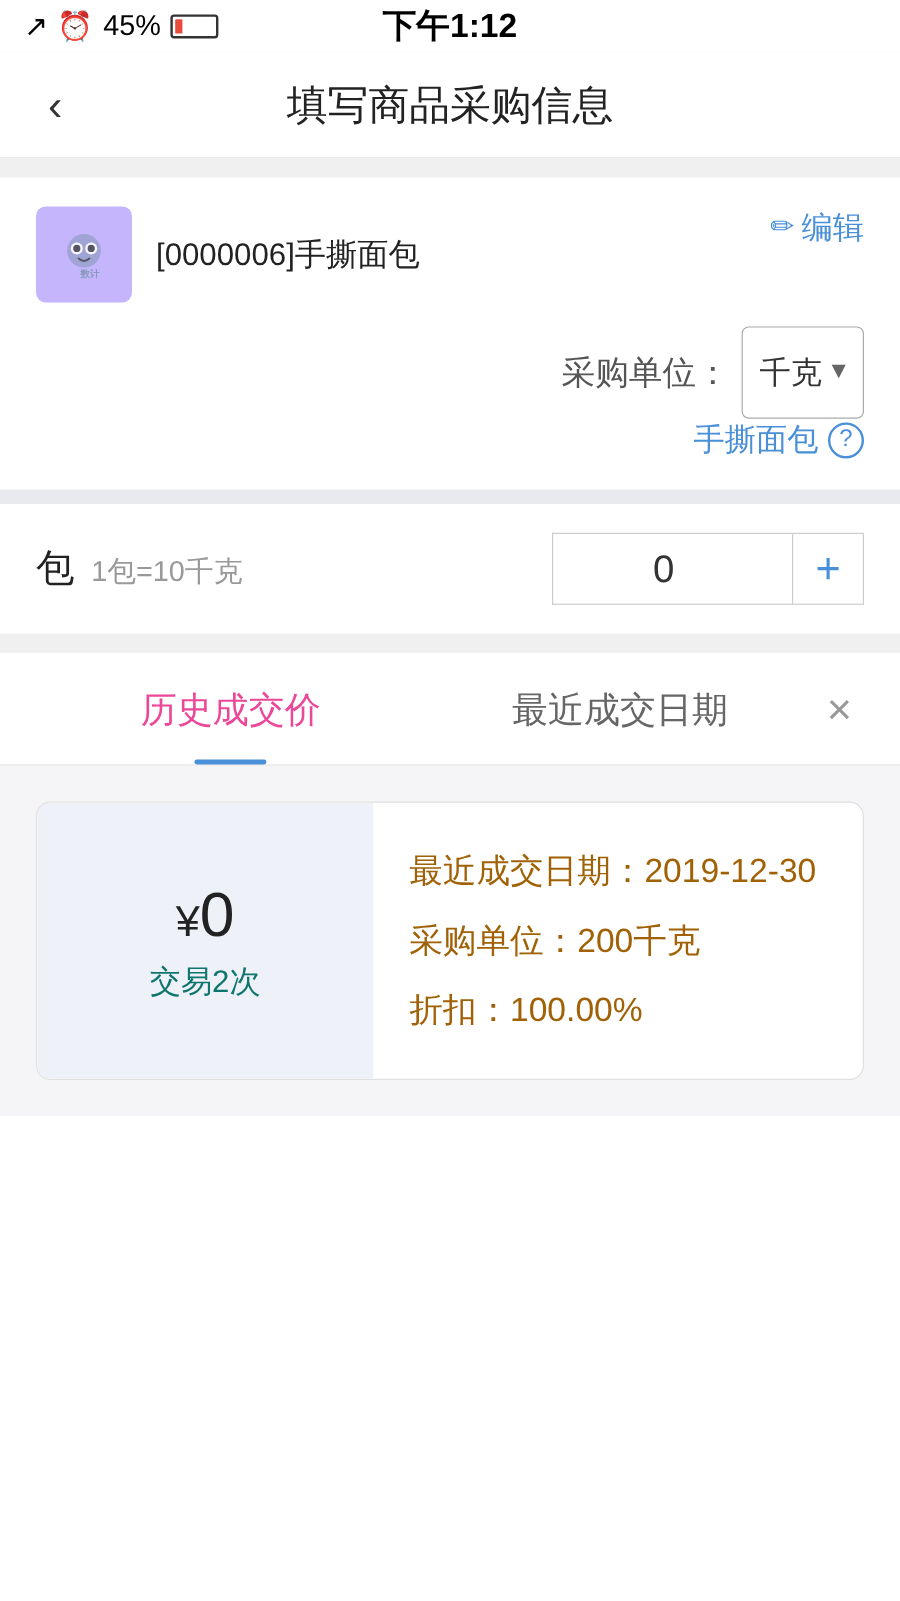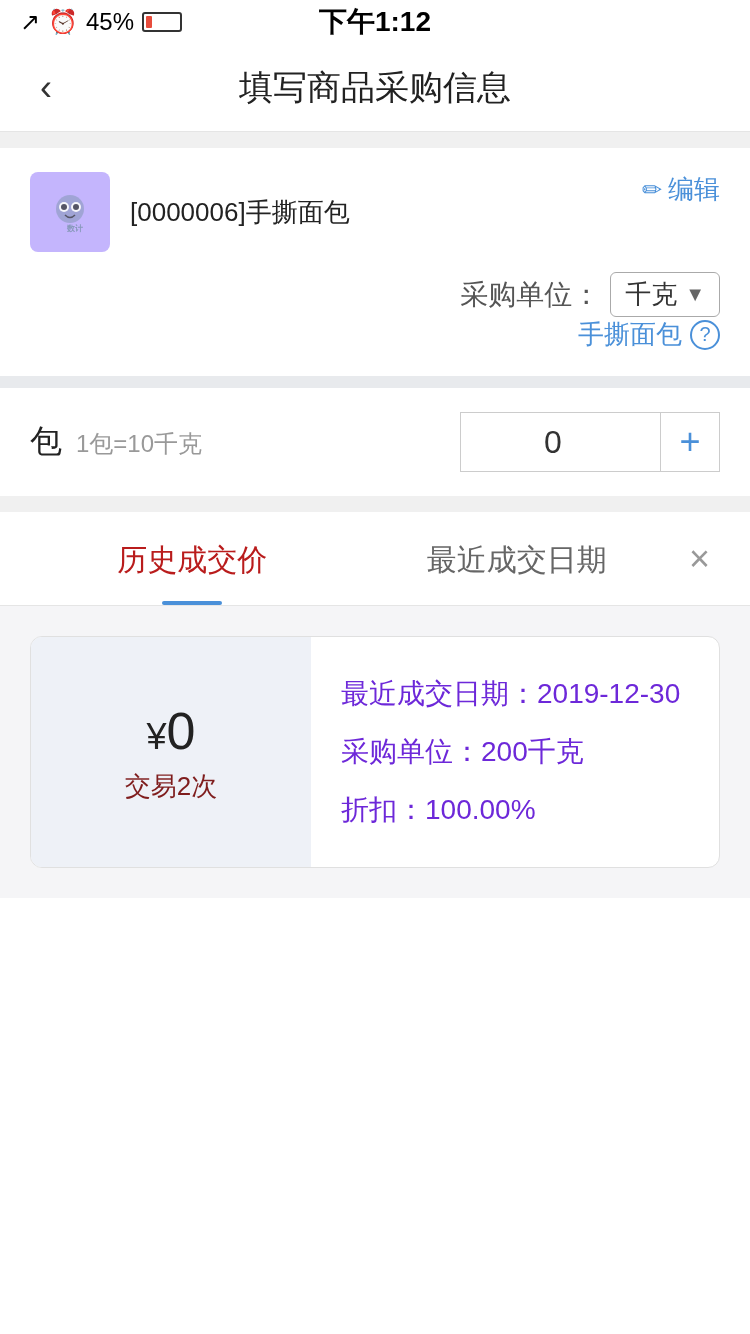--- a/index.html
+++ b/index.html
@@ -145,25 +145,26 @@
     }
     .unit-label {
       font-size: 28px;
       color: #555;
     }
     .unit-select {
       display: flex;
       align-items: center;
       border: 1px solid #aaa;
       border-radius: 6px;
-      padding: 4px 14px;
+      padding: 20px 14px;
       font-size: 26px;
       color: #333;
       gap: 8px;
       cursor: pointer;
+      font-family: Liberation Mono, monospace;
     }
     .unit-arrow {
       font-size: 20px;
       color: #666;
     }
     .price-ref {
       display: flex;
       align-items: center;
       gap: 8px;
       color: #4a90d9;
@@ -253,21 +254,21 @@
     .tab-item {
       flex: 1;
       text-align: center;
       padding: 28px 0 24px;
       font-size: 30px;
       color: #666;
       cursor: pointer;
       position: relative;
     }
     .tab-item.active {
-      color: #b91c1c;
+      color: #ec4899;
       font-weight: 500;
     }
     .tab-item.active::after {
       content: '';
       position: absolute;
       bottom: 0;
       left: 50%;
       transform: translateX(-50%);
       width: 60px;
       height: 4px;
@@ -307,34 +308,34 @@
     .history-price {
       font-size: 52px;
       color: #222;
       font-weight: 500;
     }
     .history-price-symbol {
       font-size: 36px;
     }
     .history-count {
       font-size: 26px;
-      color: #7f1d1d;
+      color: #0f766e;
       margin-top: 8px;
     }
     .history-right {
       flex: 1;
       padding: 36px 30px;
       display: flex;
       flex-direction: column;
       justify-content: center;
       gap: 16px;
     }
     .history-detail-row {
       font-size: 28px;
-      color: #6d28d9;
+      color: #a16207;
       line-height: 1.5;
     }
 
     
     .page-rest {
       background: #fff;
       flex: 1;
       min-height: 600px;
     }
   </style>

